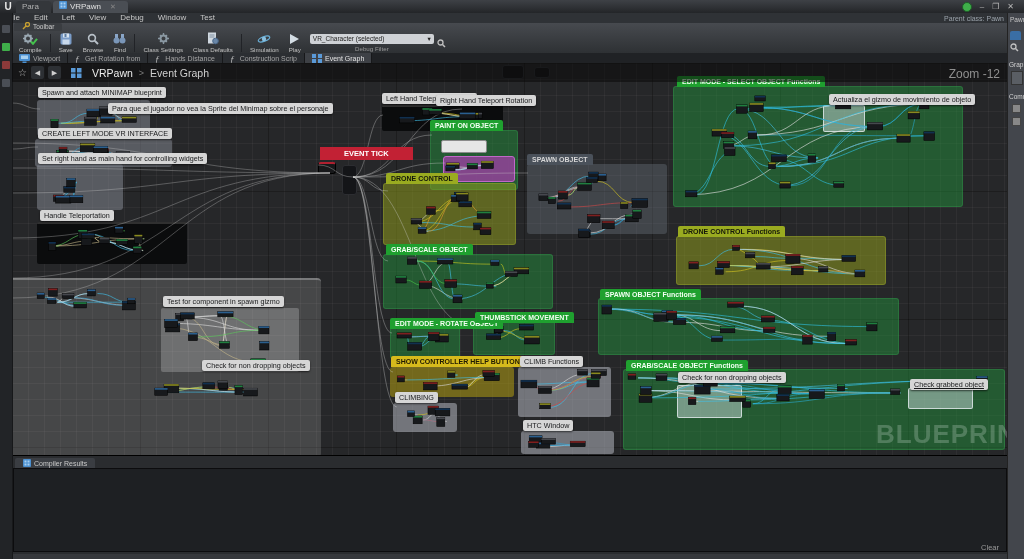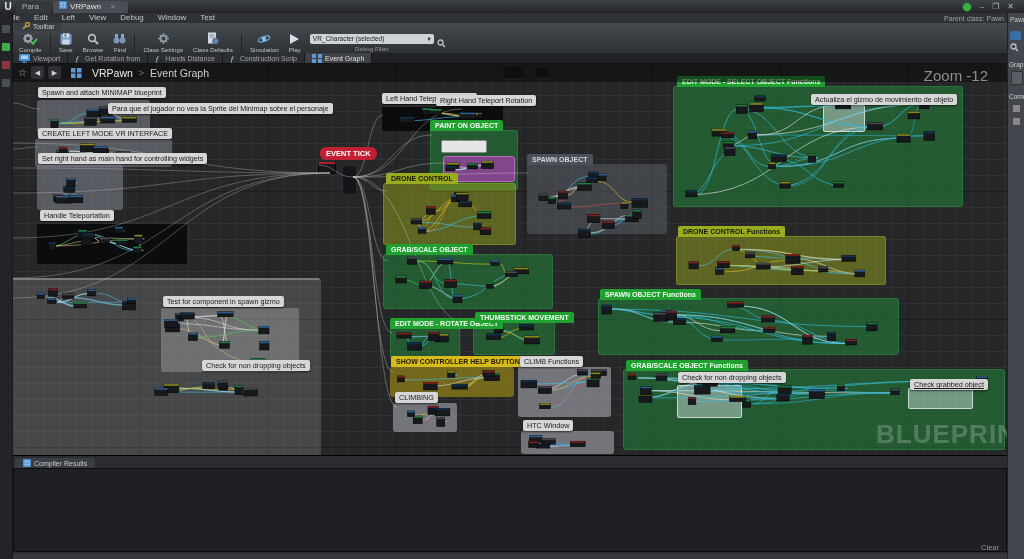--- a/index.html
+++ b/index.html
@@ -74,30 +74,30 @@
   .bx-node-red{background:#17181a;border-top:2px solid #b02030;border:1px solid #000;border-top:2px solid #b02030;}
   .bx-node-hub{background:#141518;border:1px solid #2c2d31;}
   .cm{position:absolute;white-space:nowrap;line-height:9px;}
   .cm-white{background:#d6d6d6;color:#17181a;font-size:7.2px;padding:1px 4px;border-radius:2px;
     box-shadow:0 1px 2px rgba(0,0,0,.6);}
   .cm-hdr{font-size:7px;font-weight:bold;padding:1px 5px;border-radius:2px 2px 0 0;}
   .cm-green{background:#1fa02f;color:#f2fff2;}
   .cm-olive{background:#9aab20;color:#15180a;}
   .cm-yellow{background:#d6ba1c;color:#201a02;}
   .cm-gray{background:#4a515a;color:#d6d6d6;}
-  .cm-red{background:#c22134;color:#fff;font-weight:bold;font-size:7.5px;padding:2px 6px;border-radius:6px;}
+  .cm-red{background:#c22134;color:#fff;font-weight:bold;font-size:7.5px;padding:2px 24px;border-radius:0;}
   #crumbbar{position:absolute;left:0;top:0;width:995px;height:19px;background:rgba(10,10,10,.55);
     display:flex;align-items:center;gap:4px;z-index:30;}
   #crumbbar .star{font-size:10px;color:#b8b8b8;margin-left:6px;}
   .navbtn{width:13px;height:13px;background:#2d3034;border-radius:2px;color:#cfcfcf;font-size:7px;
     display:flex;align-items:center;justify-content:center;}
   #crumb-root{font-size:10.5px;color:#ededed;margin-left:6px;}
   #crumb-sep{font-size:9px;color:#7c7c7c;margin:0 2px;}
   #crumb-cur{font-size:10.5px;color:#cfcfcf;}
-  #zoomlabel{position:absolute;right:19px;top:4px;font-size:15px;color:#8f8f8f;z-index:31;}
+  #zoomlabel{position:absolute;right:7px;top:4px;font-size:12px;color:#8f8f8f;z-index:31;}
   #watermark{position:absolute;left:864px;top:356px;font-size:26px;font-weight:bold;
     color:rgba(212,228,218,.26);letter-spacing:1px;z-index:25;}
   
   #compiler{position:absolute;left:12px;top:455px;width:995px;height:98px;border-top:1px solid #000;
     background:#2a2c2f;}
   #comp-tab{position:absolute;left:3px;top:2px;height:10px;background:#3a3d42;border-radius:2px 2px 0 0;
     display:flex;align-items:center;gap:3px;font-size:7px;color:#c8c8c8;padding:0 8px;}
   #comp-body{position:absolute;left:1px;top:12px;width:992px;height:82px;background:#1e2023;
     border:1px solid #0c0c0e;}
   #comp-clear{position:absolute;right:8px;bottom:2px;font-size:7.5px;color:#9a9a9a;}
@@ -1046,21 +1046,21 @@
       <div class="cm cm-hdr cm-olive" style="left: 374px; top: 110px;">DRONE CONTROL</div>
       <div class="cm cm-hdr cm-gray" style="left: 515px; top: 91px;">SPAWN OBJECT</div>
       <div class="cm cm-hdr cm-green" style="left: 374px; top: 181px;">GRAB/SCALE OBJECT</div>
       <div class="cm cm-hdr cm-green" style="left: 378px; top: 255px;">EDIT MODE - ROTATE OBJECT</div>
       <div class="cm cm-hdr cm-green" style="left: 463px; top: 249px;">THUMBSTICK MOVEMENT</div>
       <div class="cm cm-hdr cm-yellow" style="left: 379px; top: 293px;">SHOW CONTROLLER HELP BUTTONS</div>
       <div class="cm cm-white" style="left: 383px; top: 329px;">CLIMBING</div>
       <div class="cm cm-white" style="left: 508px; top: 293px;">CLIMB Functions</div>
       <div class="cm cm-white" style="left: 511px; top: 357px;">HTC Window</div>
       <div class="cm cm-hdr cm-green" style="left: 665px; top: 13px;">EDIT MODE - SELECT OBJECT Functions</div>
-      <div class="cm cm-white" style="left: 799px; top: 31px;">Actualiza el gizmo de movimiento de objeto</div>
+      <div class="cm cm-white" style="left: 817px; top: 31px;">Actualiza el gizmo de movimiento de objeto</div>
       <div class="cm cm-hdr cm-olive" style="left: 666px; top: 163px;">DRONE CONTROL Functions</div>
       <div class="cm cm-hdr cm-green" style="left: 588px; top: 226px;">SPAWN OBJECT Functions</div>
       <div class="cm cm-hdr cm-green" style="left: 614px; top: 297px;">GRAB/SCALE OBJECT  Functions</div>
       <div class="cm cm-white" style="left: 666px; top: 309px;">Check for non dropping objects</div>
       <div class="cm cm-white" style="left: 898px; top: 316px; text-decoration: underline;">Check grabbed object</div>
       <div class="cm cm-white" style="left: 151px; top: 233px;">Test for component in spawn gizmo</div>
       <div class="cm cm-white" style="left: 190px; top: 297px;">Check for non dropping objects</div>
     </div>
   <div id="crumbbar">
     <span class="star">☆</span>

